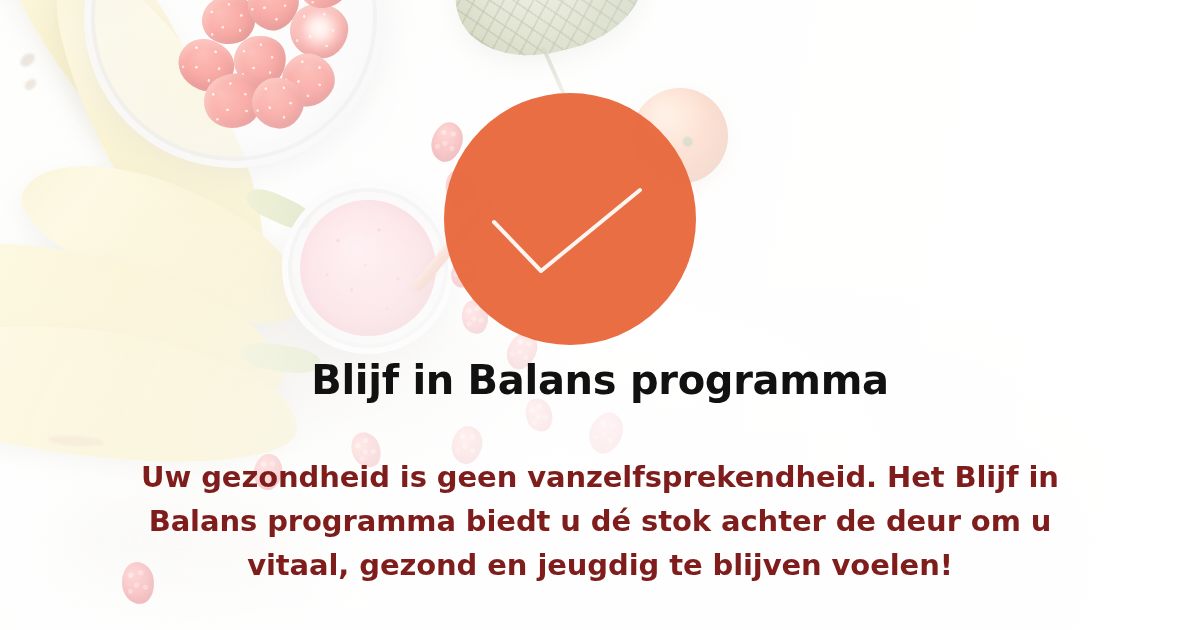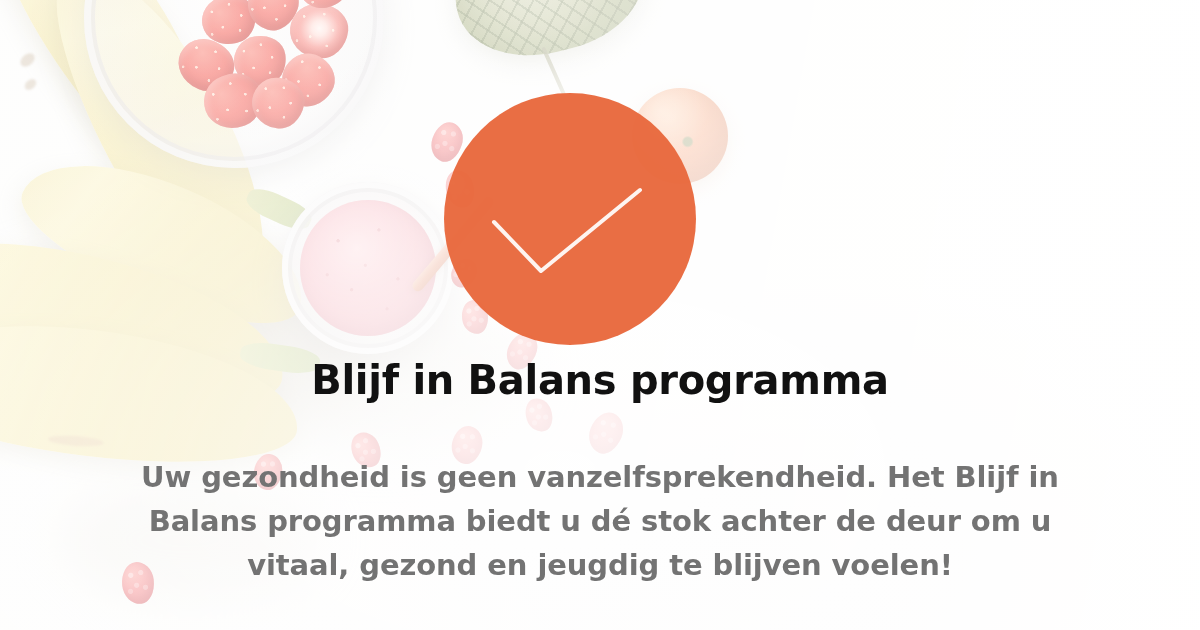--- a/index.html
+++ b/index.html
@@ -241,21 +241,21 @@
 
   #subtitle {
     position: absolute;
     left: 100px;
     right: 100px;
     top: 455px;
     text-align: center;
     font-family: "DejaVu Sans", "Liberation Sans", sans-serif;
     font-size: 29px;
     font-weight: 600;
-    color: #737373;
+    color: #7f1d1d;
     line-height: 1.52;
     letter-spacing: -0.1px;
   }
 </style>
 </head>
 <body>
 
 <div id="card">
 
   <div id="photo">

